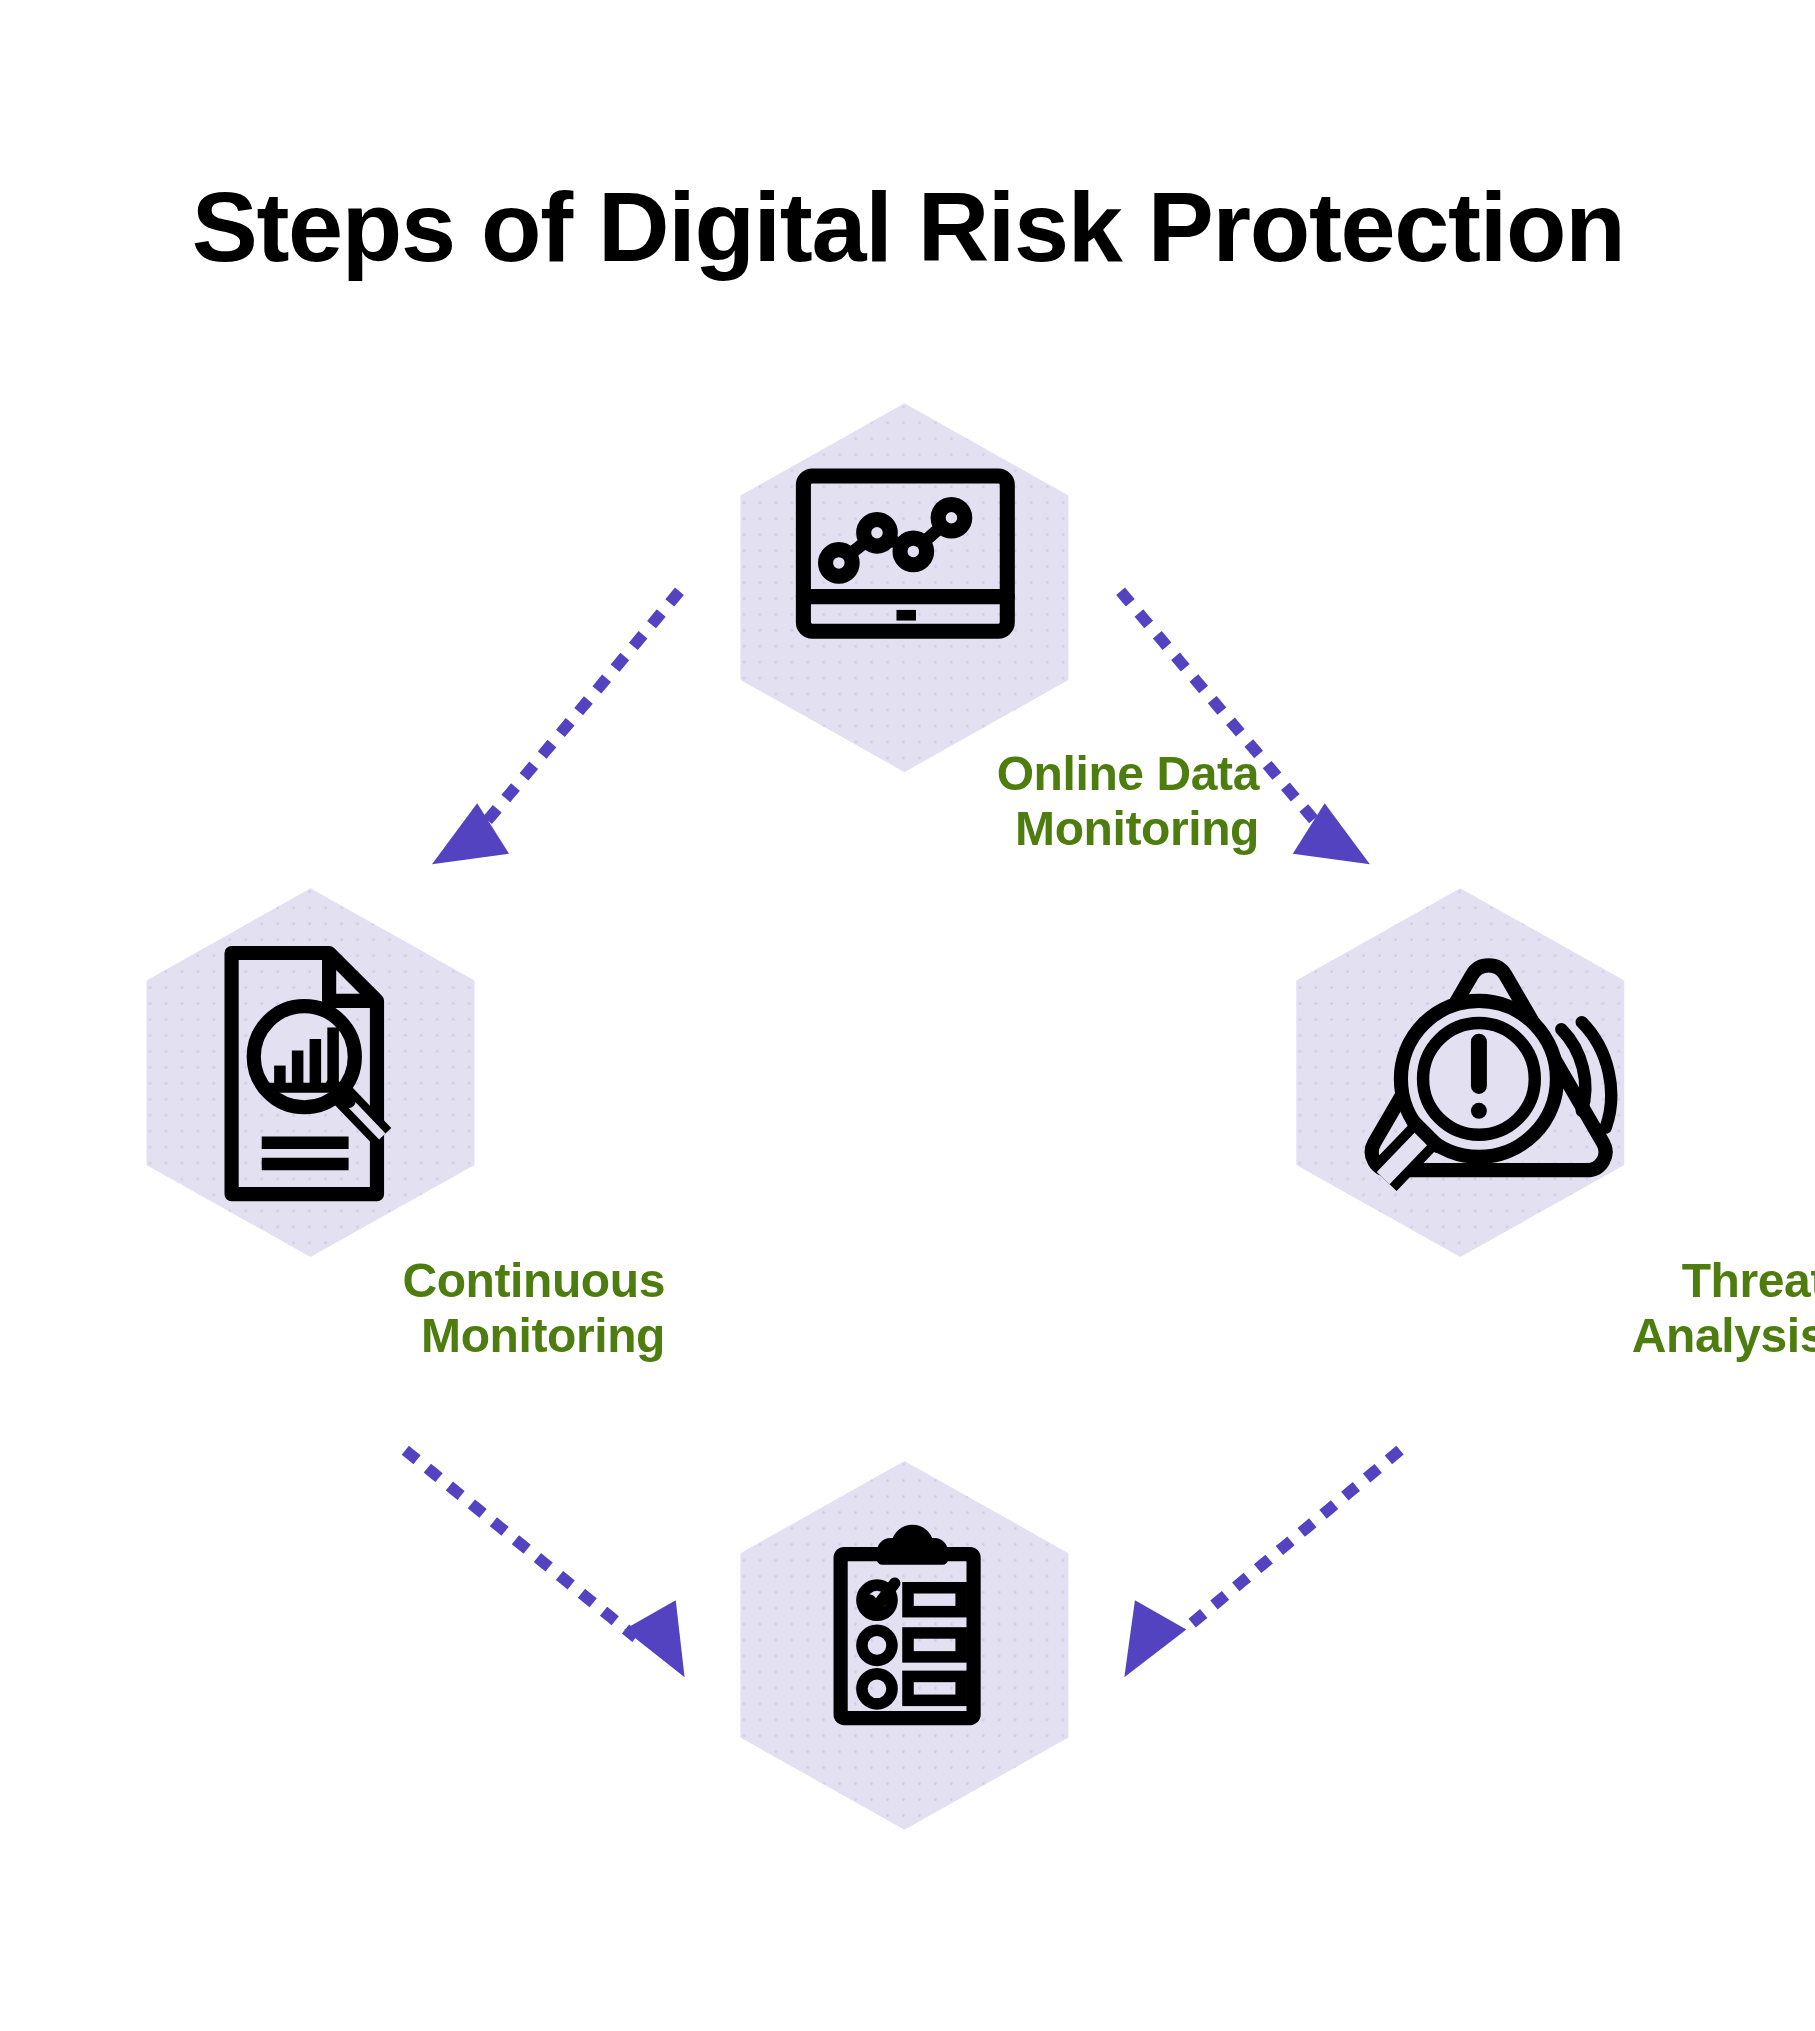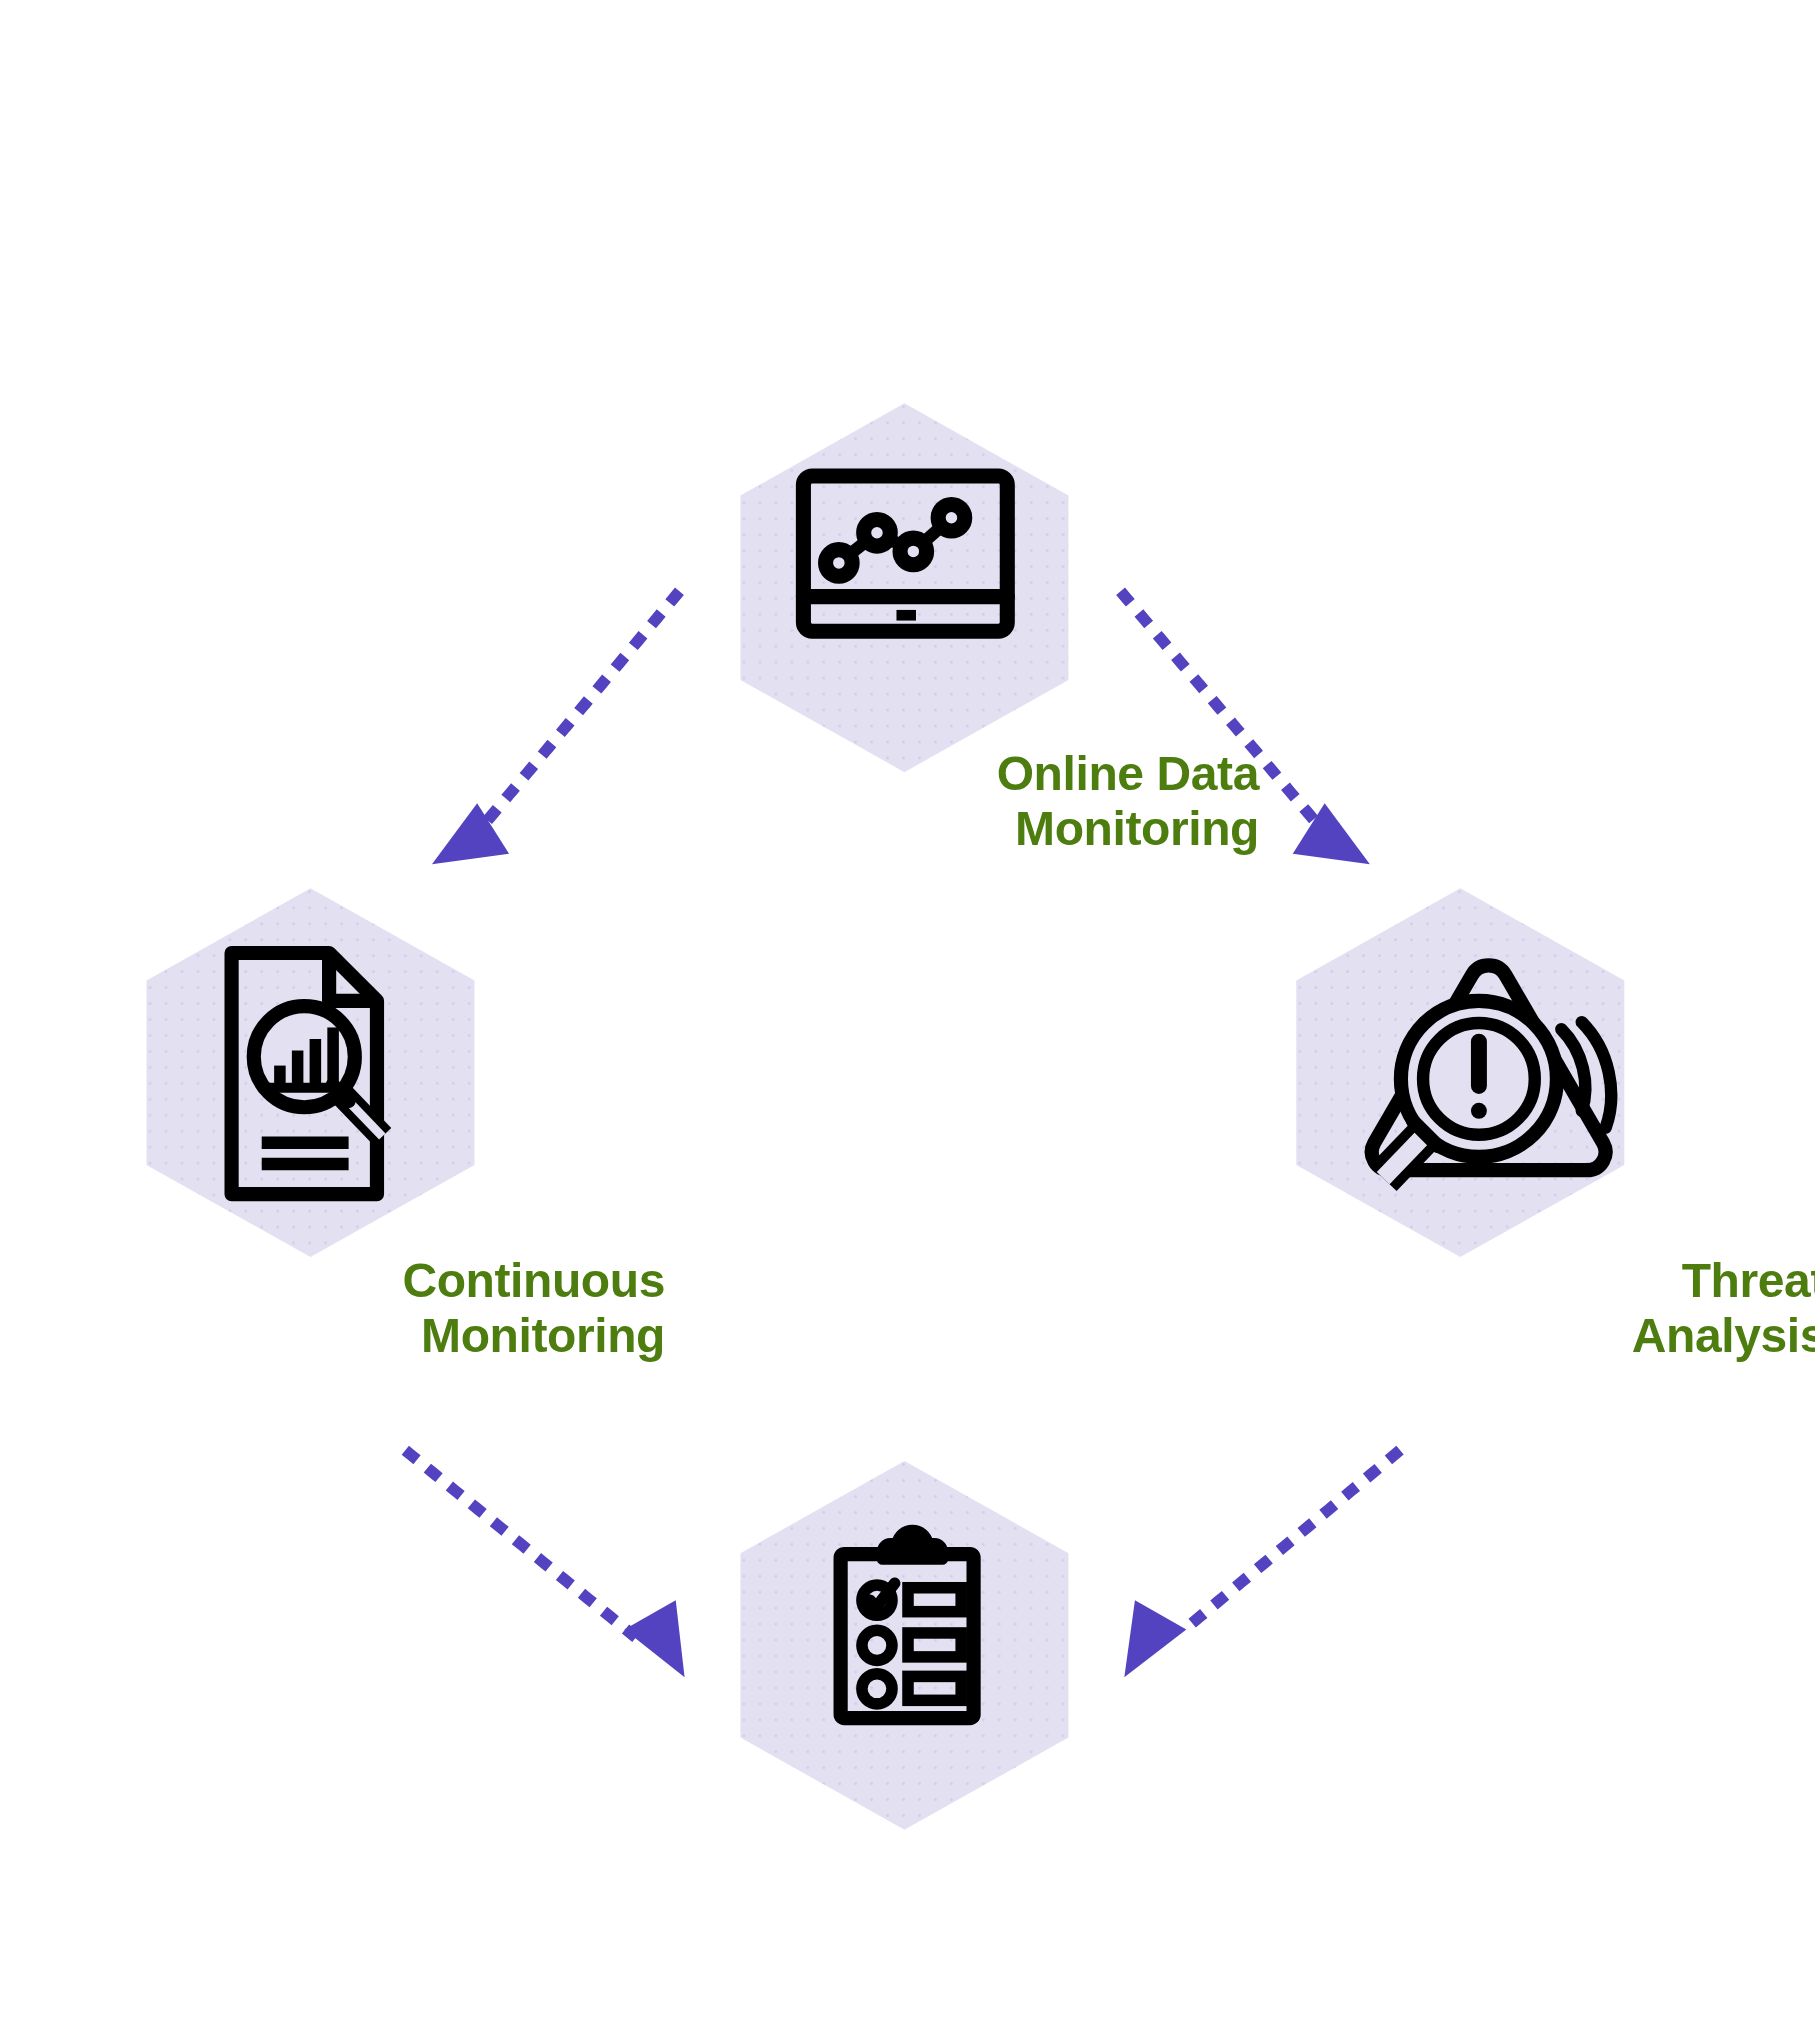--- a/index.html
+++ b/index.html
@@ -62,20 +62,21 @@
   #label-online   { left: 550px;  top: 747px;  width: 709px; }
   #label-threat   { left: 1117px; top: 1254px; width: 709px; }
   #label-reporting{ left: 550px;  top: 1803px; width: 709px; }
   #label-continuous{ left: -44px; top: 1254px; width: 709px; }
 </style>
 </head>
 <body>
 
 <div id="stage">
 
+  <div class="title">Steps of Digital Risk Protection</div>
 
   <svg class="diagram" viewBox="0 0 2048 2291" xmlns="http://www.w3.org/2000/svg">
     <defs>
       <pattern id="dotTexture" width="18" height="18" patternUnits="userSpaceOnUse">
         <circle cx="4" cy="4" r="1.5" fill="#c9c3e6" opacity="0.75"></circle>
       </pattern>
 
       <g id="hexShape">
         <polygon points="185,0 370,104 370,312 185,416 0,312 0,104"></polygon>
       </g>

